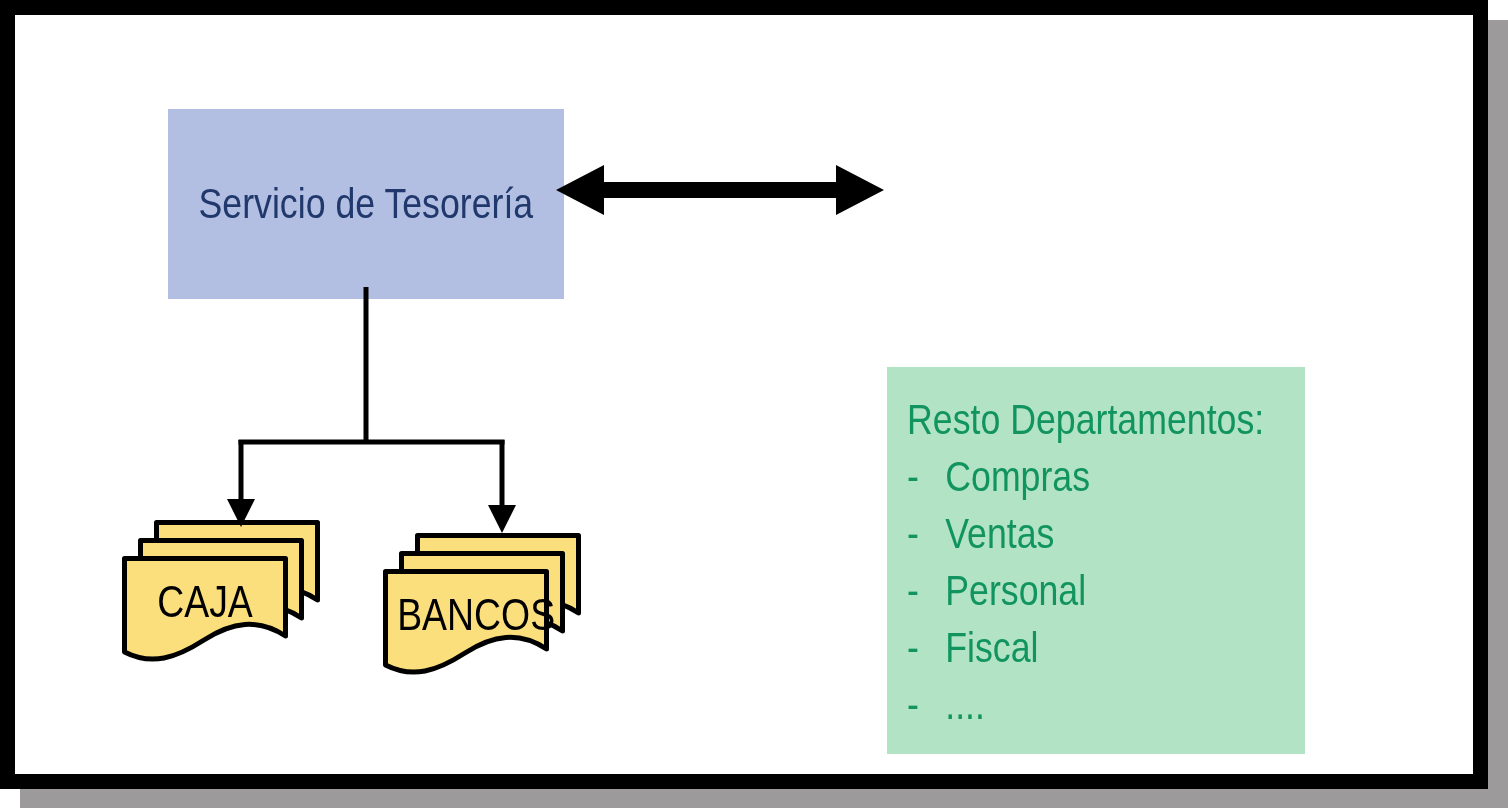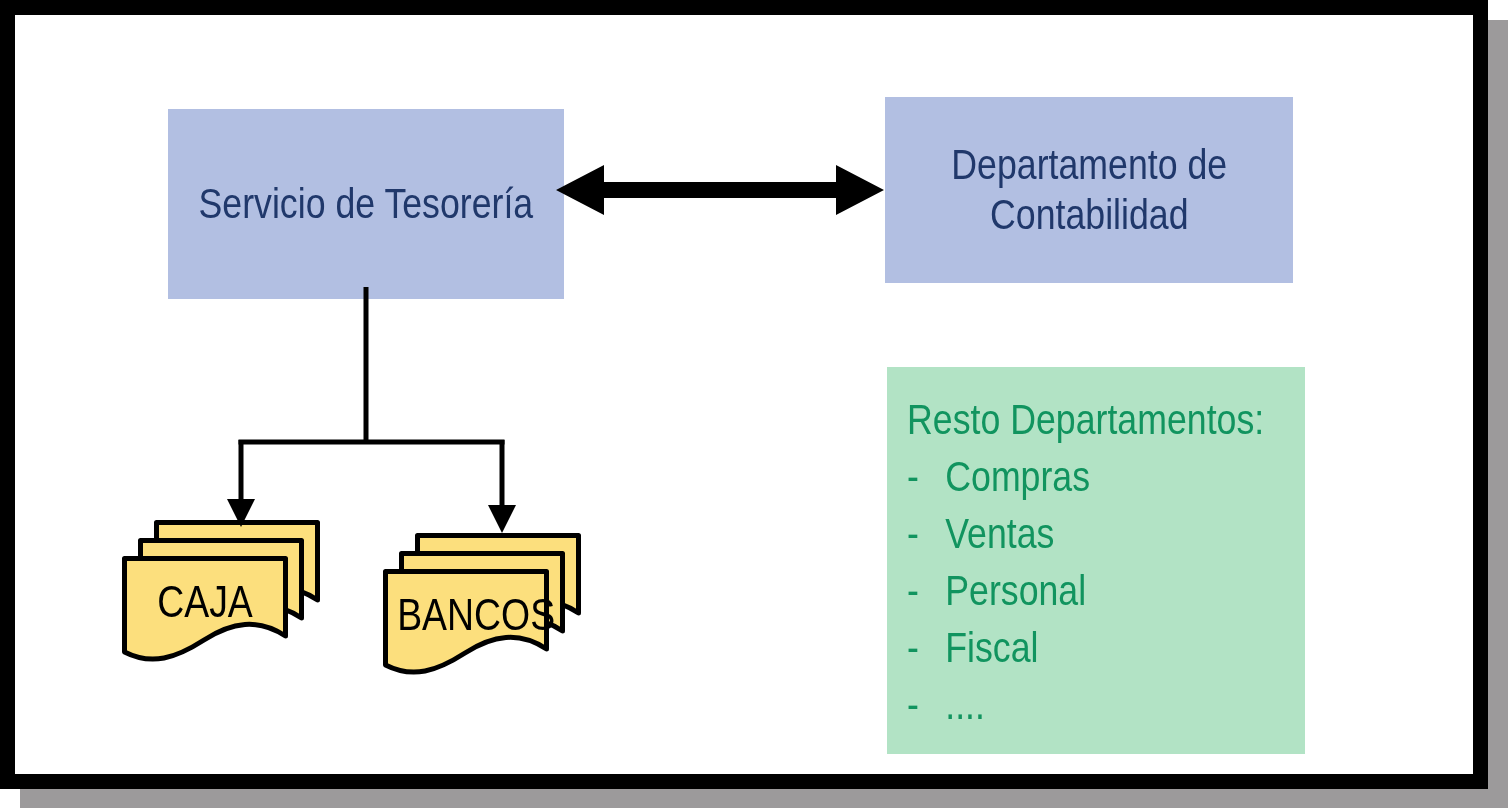--- a/index.html
+++ b/index.html
@@ -43,26 +43,20 @@
 
 <div class="stage">
 
   <div class="shadow"></div>
   <div class="frame"></div>
 
   <div class="node node-left">
     <span class="cx">Servicio de Tesorería</span>
   </div>
 
-  <div class="node node-right">
-    <span class="cx">
-      <span style="display:block">Departamento de</span>
-      <span style="display:block">Contabilidad</span>
-    </span>
-  </div>
 
   <div class="green-panel">
     <div class="line cx-l">Resto Departamentos:</div>
     <div class="line cx-l">
       <span class="g-bullet">-</span><span>Compras</span>
     </div>
     <div class="line cx-l">
       <span class="g-bullet">-</span><span>Ventas</span>
     </div>
     <div class="line cx-l">

